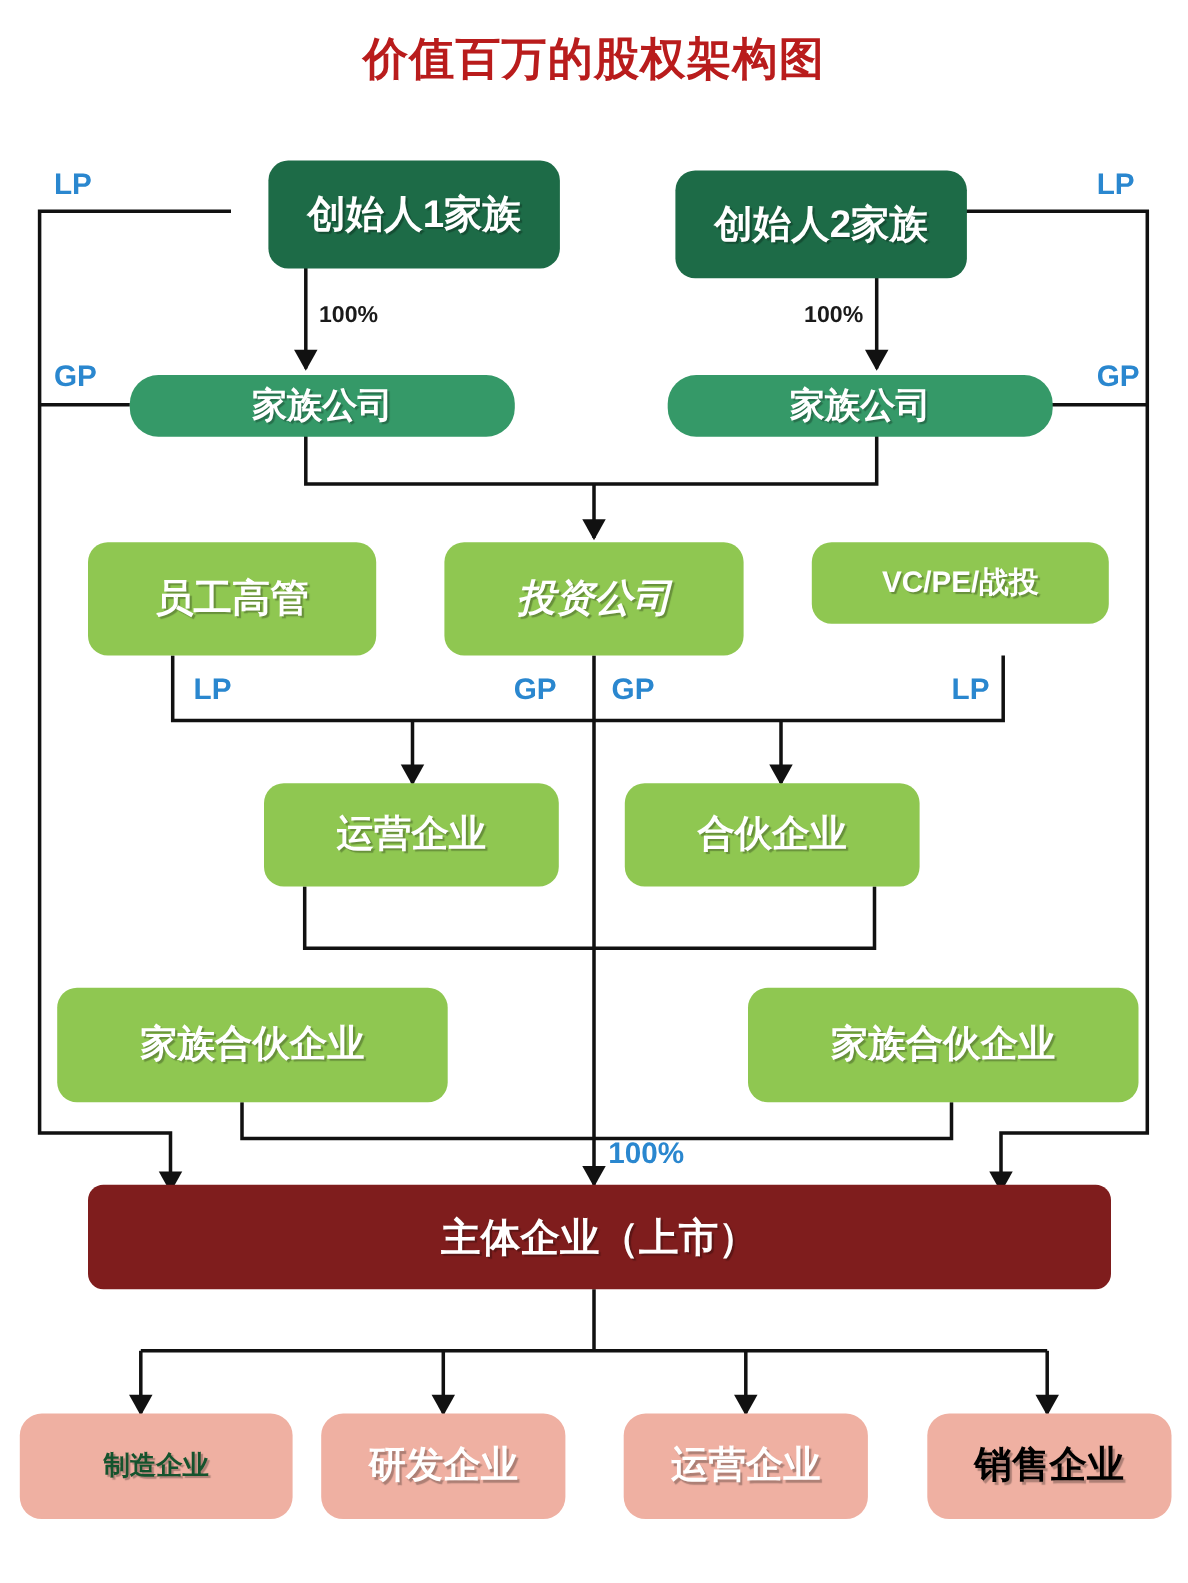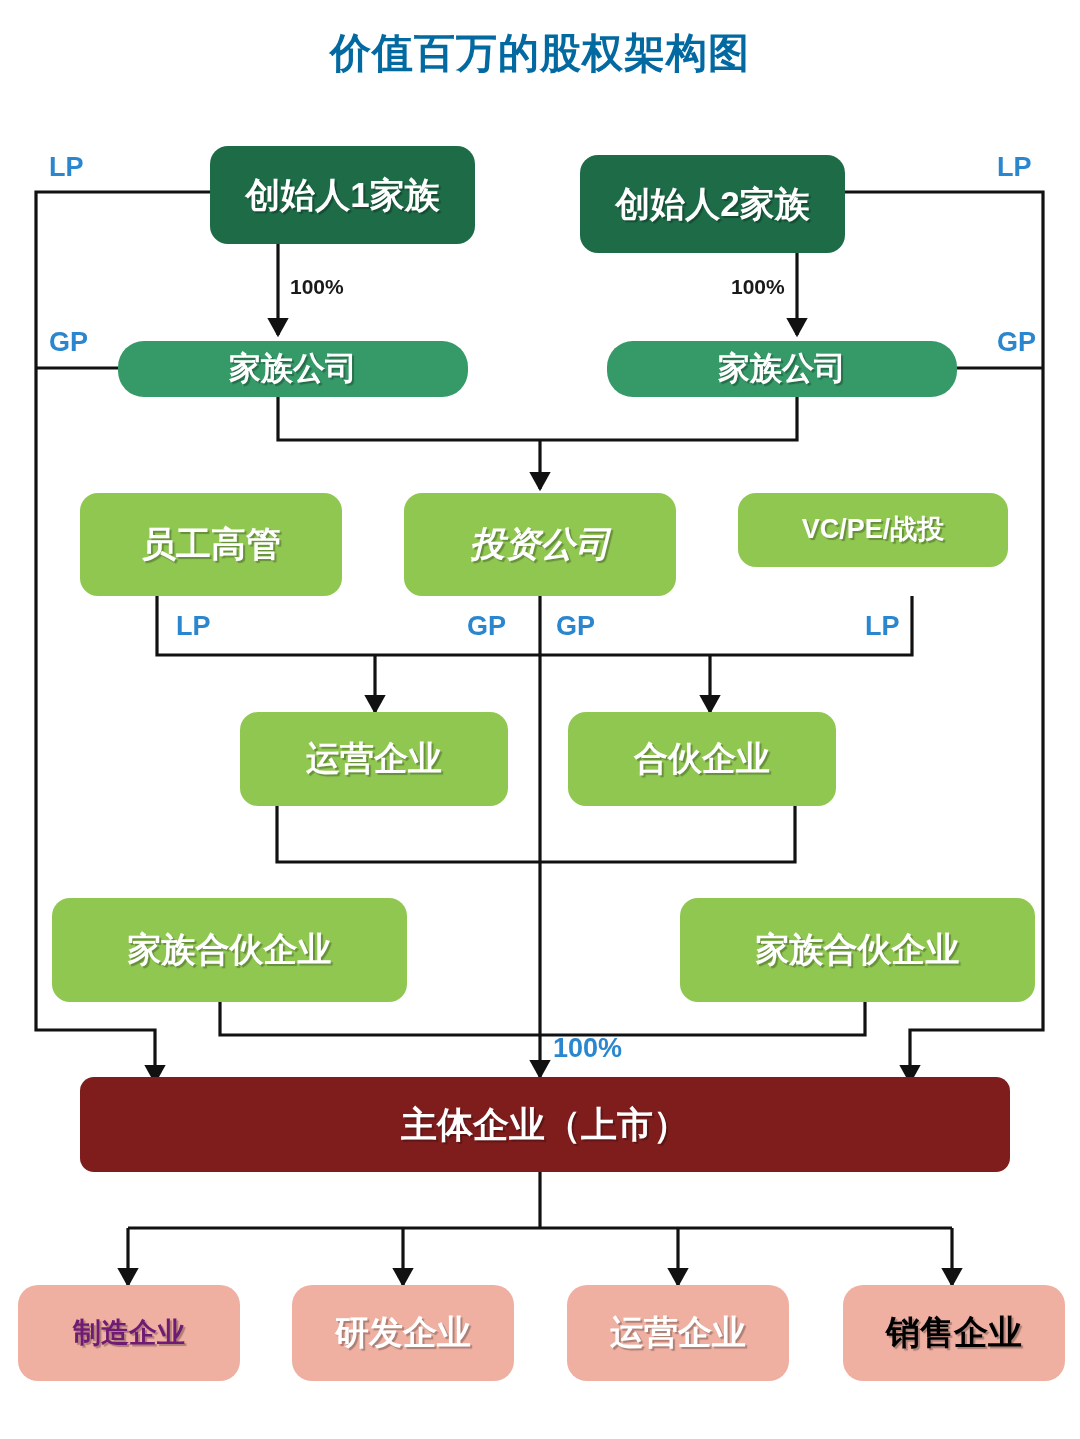--- a/index.html
+++ b/index.html
@@ -18,21 +18,21 @@
     overflow: hidden;
   }
   #title {
     position: absolute;
     left: 0;
     top: 26px;
     width: 1080px;
     text-align: center;
     font-size: 41px;
     font-weight: bold;
-    color: #0369a1;
+    color: #b91c1c;
     letter-spacing: 1px;
   }
   #wires {
     position: absolute;
     left: 0;
     top: 0;
     width: 1080px;
     height: 1439px;
     pointer-events: none;
   }
@@ -43,21 +43,21 @@
     align-items: center;
     justify-content: center;
     text-align: center;
     color: #ffffff;
     font-weight: bold;
     line-height: 1.1;
     border-radius: 18px;
     text-shadow: 2px 2px 1px rgba(0,0,0,0.28);
     padding: 0 10px;
   }
-  .n-dark   { background: #1d6b47; }
+  .n-dark   { background: #1d6b47; margin-left: 34px; }
   .n-mid    { background: #359968; border-radius: 26px; }
   .n-light  { background: #8fc košt; }
   .n-light  { background: #8fc751; }
   .n-main   { background: #7f1d1d; border-radius: 14px; }
   .n-pink   { background: #efb0a2; border-radius: 20px; }
 
   .lbl {
     position: absolute;
     font-weight: bold;
     color: #2a87cf;
@@ -137,21 +137,21 @@
   <div class="node n-light" style="left:240px; top:712px; width:268px; height:94px; font-size:34px;">运营企业</div>
 
   <div class="node n-light" style="left:568px; top:712px; width:268px; height:94px; font-size:34px;">合伙企业</div>
 
   <div class="node n-light" style="left:52px; top:898px; width:355px; height:104px; font-size:34px;">家族合伙企业</div>
 
   <div class="node n-light" style="left:680px; top:898px; width:355px; height:104px; font-size:34px;">家族合伙企业</div>
 
   <div class="node n-main" style="left:80px; top:1077px; width:930px; height:95px; font-size:36px;">主体企业（上市）</div>
 
-  <div class="node n-pink" style="left:18px; top:1285px; width:222px; height:96px; font-size:28px; color:#701a75;">制造企业</div>
+  <div class="node n-pink" style="left:18px; top:1285px; width:248px; height:96px; font-size:24px; color:#14532d;">制造企业</div>
 
   <div class="node n-pink" style="left:292px; top:1285px; width:222px; height:96px; font-size:34px; color:#ffffff;">研发企业</div>
 
   <div class="node n-pink" style="left:567px; top:1285px; width:222px; height:96px; font-size:34px; color:#ffffff;">运营企业</div>
 
   <div class="node n-pink" style="left:843px; top:1285px; width:222px; height:96px; font-size:34px; color:#000000;">销售企业</div>
 
   <div class="lbl lbl-role" style="left:49px; top:152px;">LP</div>
 
   <div class="lbl lbl-role" style="left:49px; top:327px;">GP</div>

